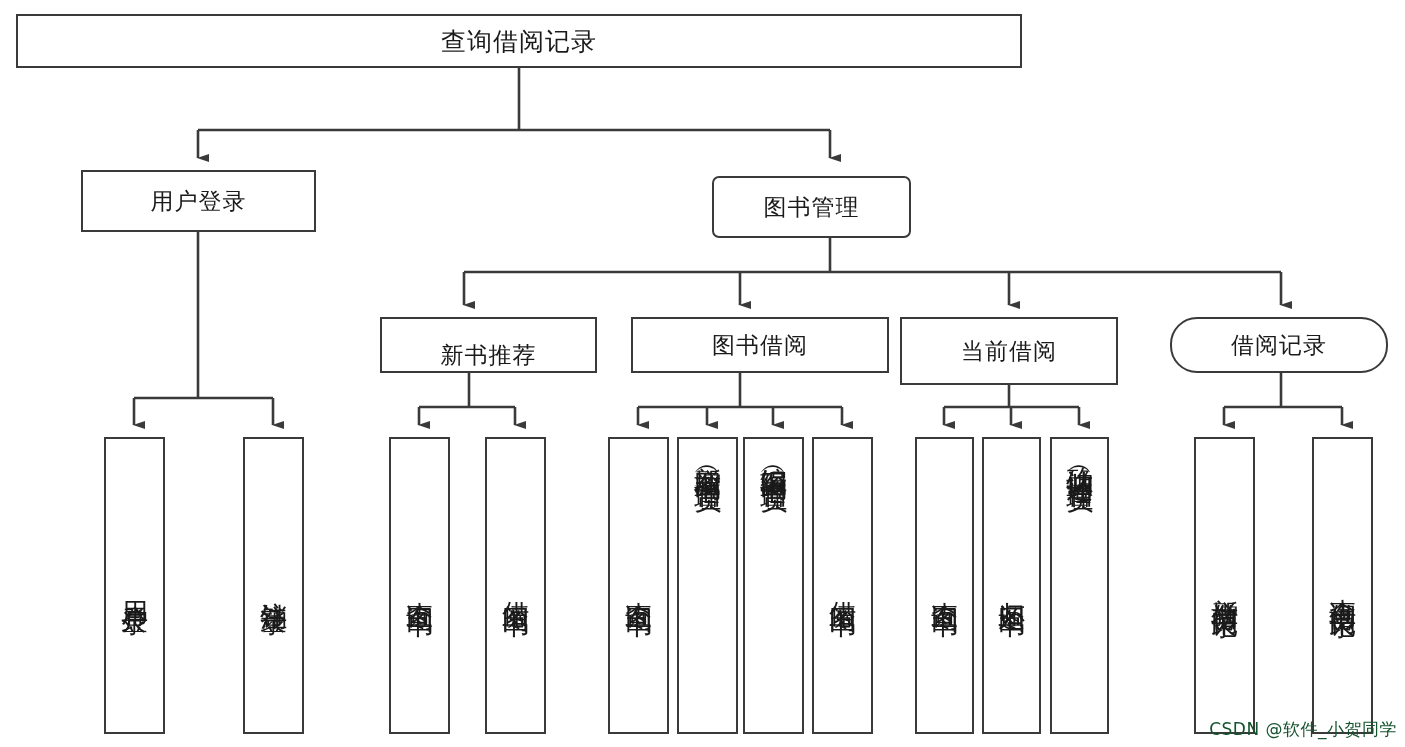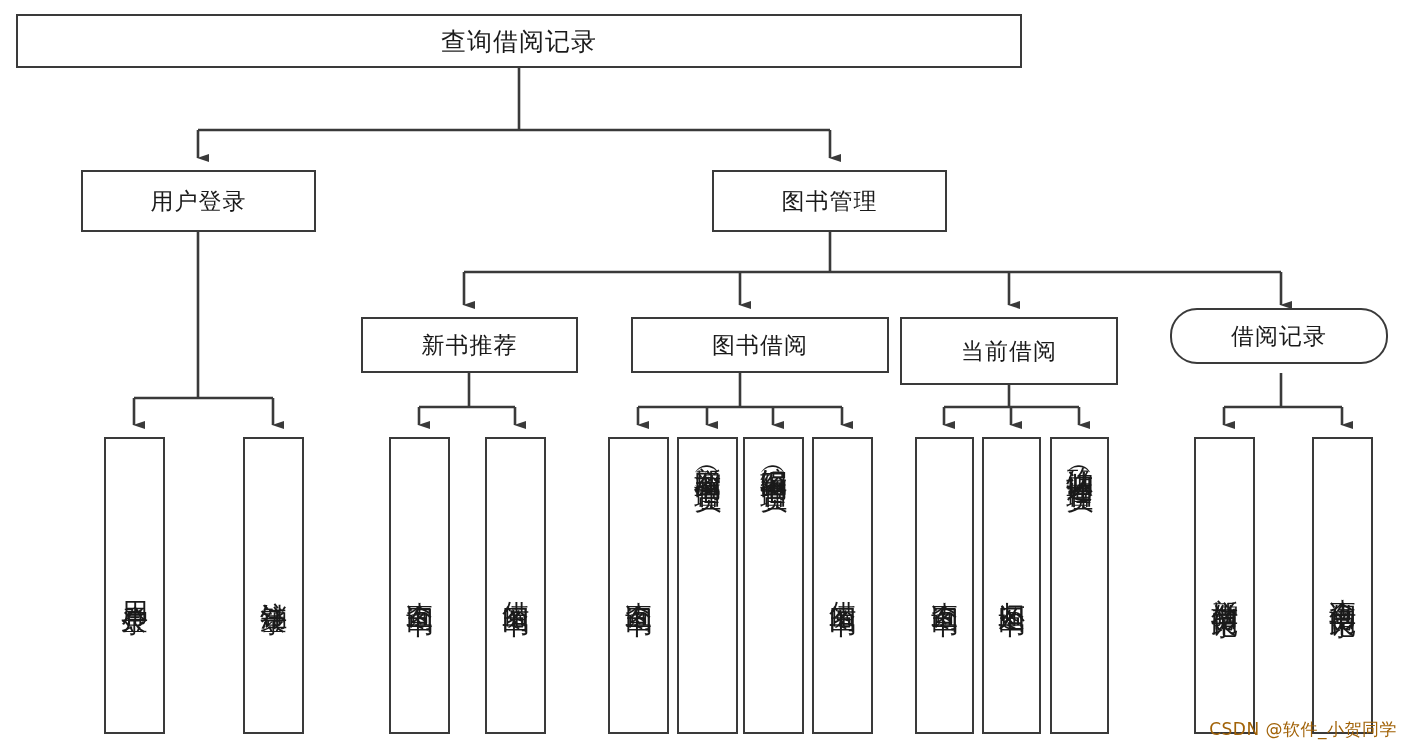--- a/index.html
+++ b/index.html
@@ -17,21 +17,21 @@
   .node.l3 .lbl{font-size:23px;}
 
   .leaf{position:absolute;box-sizing:border-box;background:#ffffff;
         border:2.5px solid #3a3a3a;display:flex;align-items:flex-start;justify-content:center;
         padding-top:6px;}
   .leaf .vlbl{writing-mode:vertical-rl;text-orientation:upright;
               font-size:27px;line-height:1.05;color:#1a1a1a;letter-spacing:3px;
               white-space:nowrap;}
   .leaf.center{align-items:center;padding-top:0;}
 
-  .watermark{position:absolute;right:8px;bottom:6px;font-size:17px;color:#a16207;
+  .watermark{position:absolute;right:8px;bottom:6px;font-size:17px;color:#14532d;
              letter-spacing:0.5px;white-space:nowrap;}
 </style>
 </head>
 <body>
 
 <div id="stage">
 
   <svg class="wires" viewBox="0 0 1405 747" xmlns="http://www.w3.org/2000/svg">
     <defs>
       <marker id="arw" markerWidth="10" markerHeight="12" refX="4" refY="11" orient="auto" markerUnits="userSpaceOnUse">
@@ -82,34 +82,34 @@
     </g>
   </svg>
 
   <div class="node root" style="left:16px;top:14px;width:1006px;height:54px;">
     <span class="lbl">查询借阅记录</span>
   </div>
 
   <div class="node l2" style="left:81px;top:170px;width:235px;height:62px;">
     <span class="lbl">用户登录</span>
   </div>
-  <div class="node l2" style="left:712px;top:170px;width:235px;height:62px;">
+  <div class="node l2" style="left:712px;top:176px;width:199px;height:62px;border-radius:7px;">
     <span class="lbl">图书管理</span>
   </div>
 
-  <div class="node l3" style="left:361px;top:317px;width:217px;height:56px;">
+  <div class="node l3" style="left:380px;top:317px;width:217px;height:56px;align-items:flex-end;">
     <span class="lbl">新书推荐</span>
   </div>
   <div class="node l3" style="left:631px;top:317px;width:258px;height:56px;">
     <span class="lbl">图书借阅</span>
   </div>
   <div class="node l3" style="left:900px;top:317px;width:218px;height:68px;">
     <span class="lbl">当前借阅</span>
   </div>
-  <div class="node l3" style="left:1170px;top:308px;width:218px;height:56px;border-radius:27px;">
+  <div class="node l3" style="left:1170px;top:317px;width:218px;height:56px;border-radius:27px;">
     <span class="lbl">借阅记录</span>
   </div>
 
   <div class="leaf center" style="left:104px;top:437px;width:61px;height:297px;">
     <span class="vlbl">用户登录</span>
   </div>
   <div class="leaf center" style="left:243px;top:437px;width:61px;height:297px;">
     <span class="vlbl">注销登录</span>
   </div>
 

